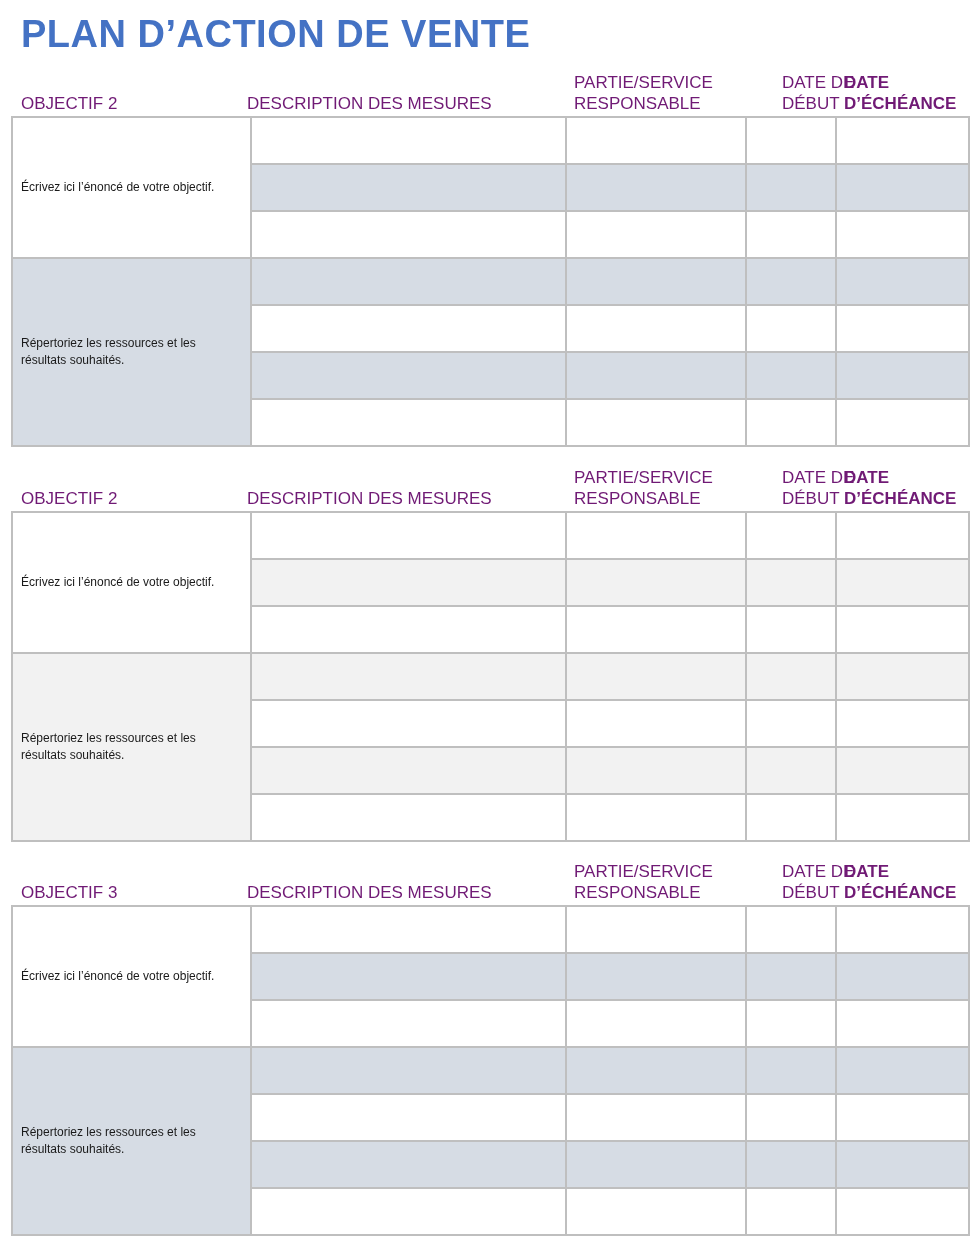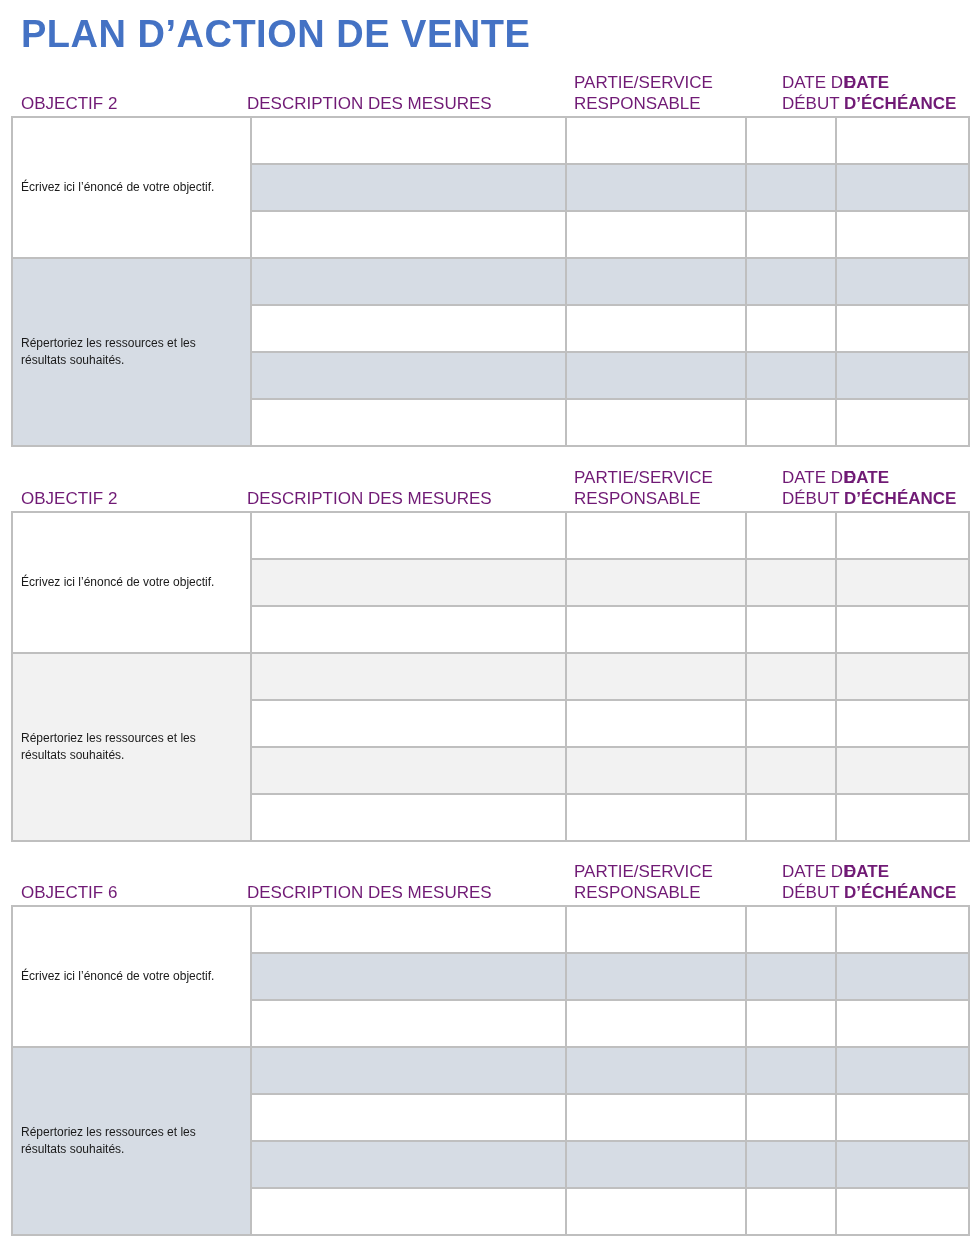--- a/index.html
+++ b/index.html
@@ -158,21 +158,21 @@
             <td></td>
             <td></td>
             <td></td>
           </tr>
         </tbody>
     </table>
   </div>
 
   <div class="section s3" style="top: 859px;">
     <div class="hdr">
-      <span class="h0">OBJECTIF 6</span>
+      <span class="h0">OBJECTIF 3</span>
       <span class="h1">DESCRIPTION DES MESURES</span>
       <span class="h2">PARTIE/SERVICE
 RESPONSABLE</span>
       <span class="h3">DATE DE
 DÉBUT</span>
       <span class="h4">DATE
 D’ÉCHÉANCE</span>
     </div>
     <table>
       <colgroup>

